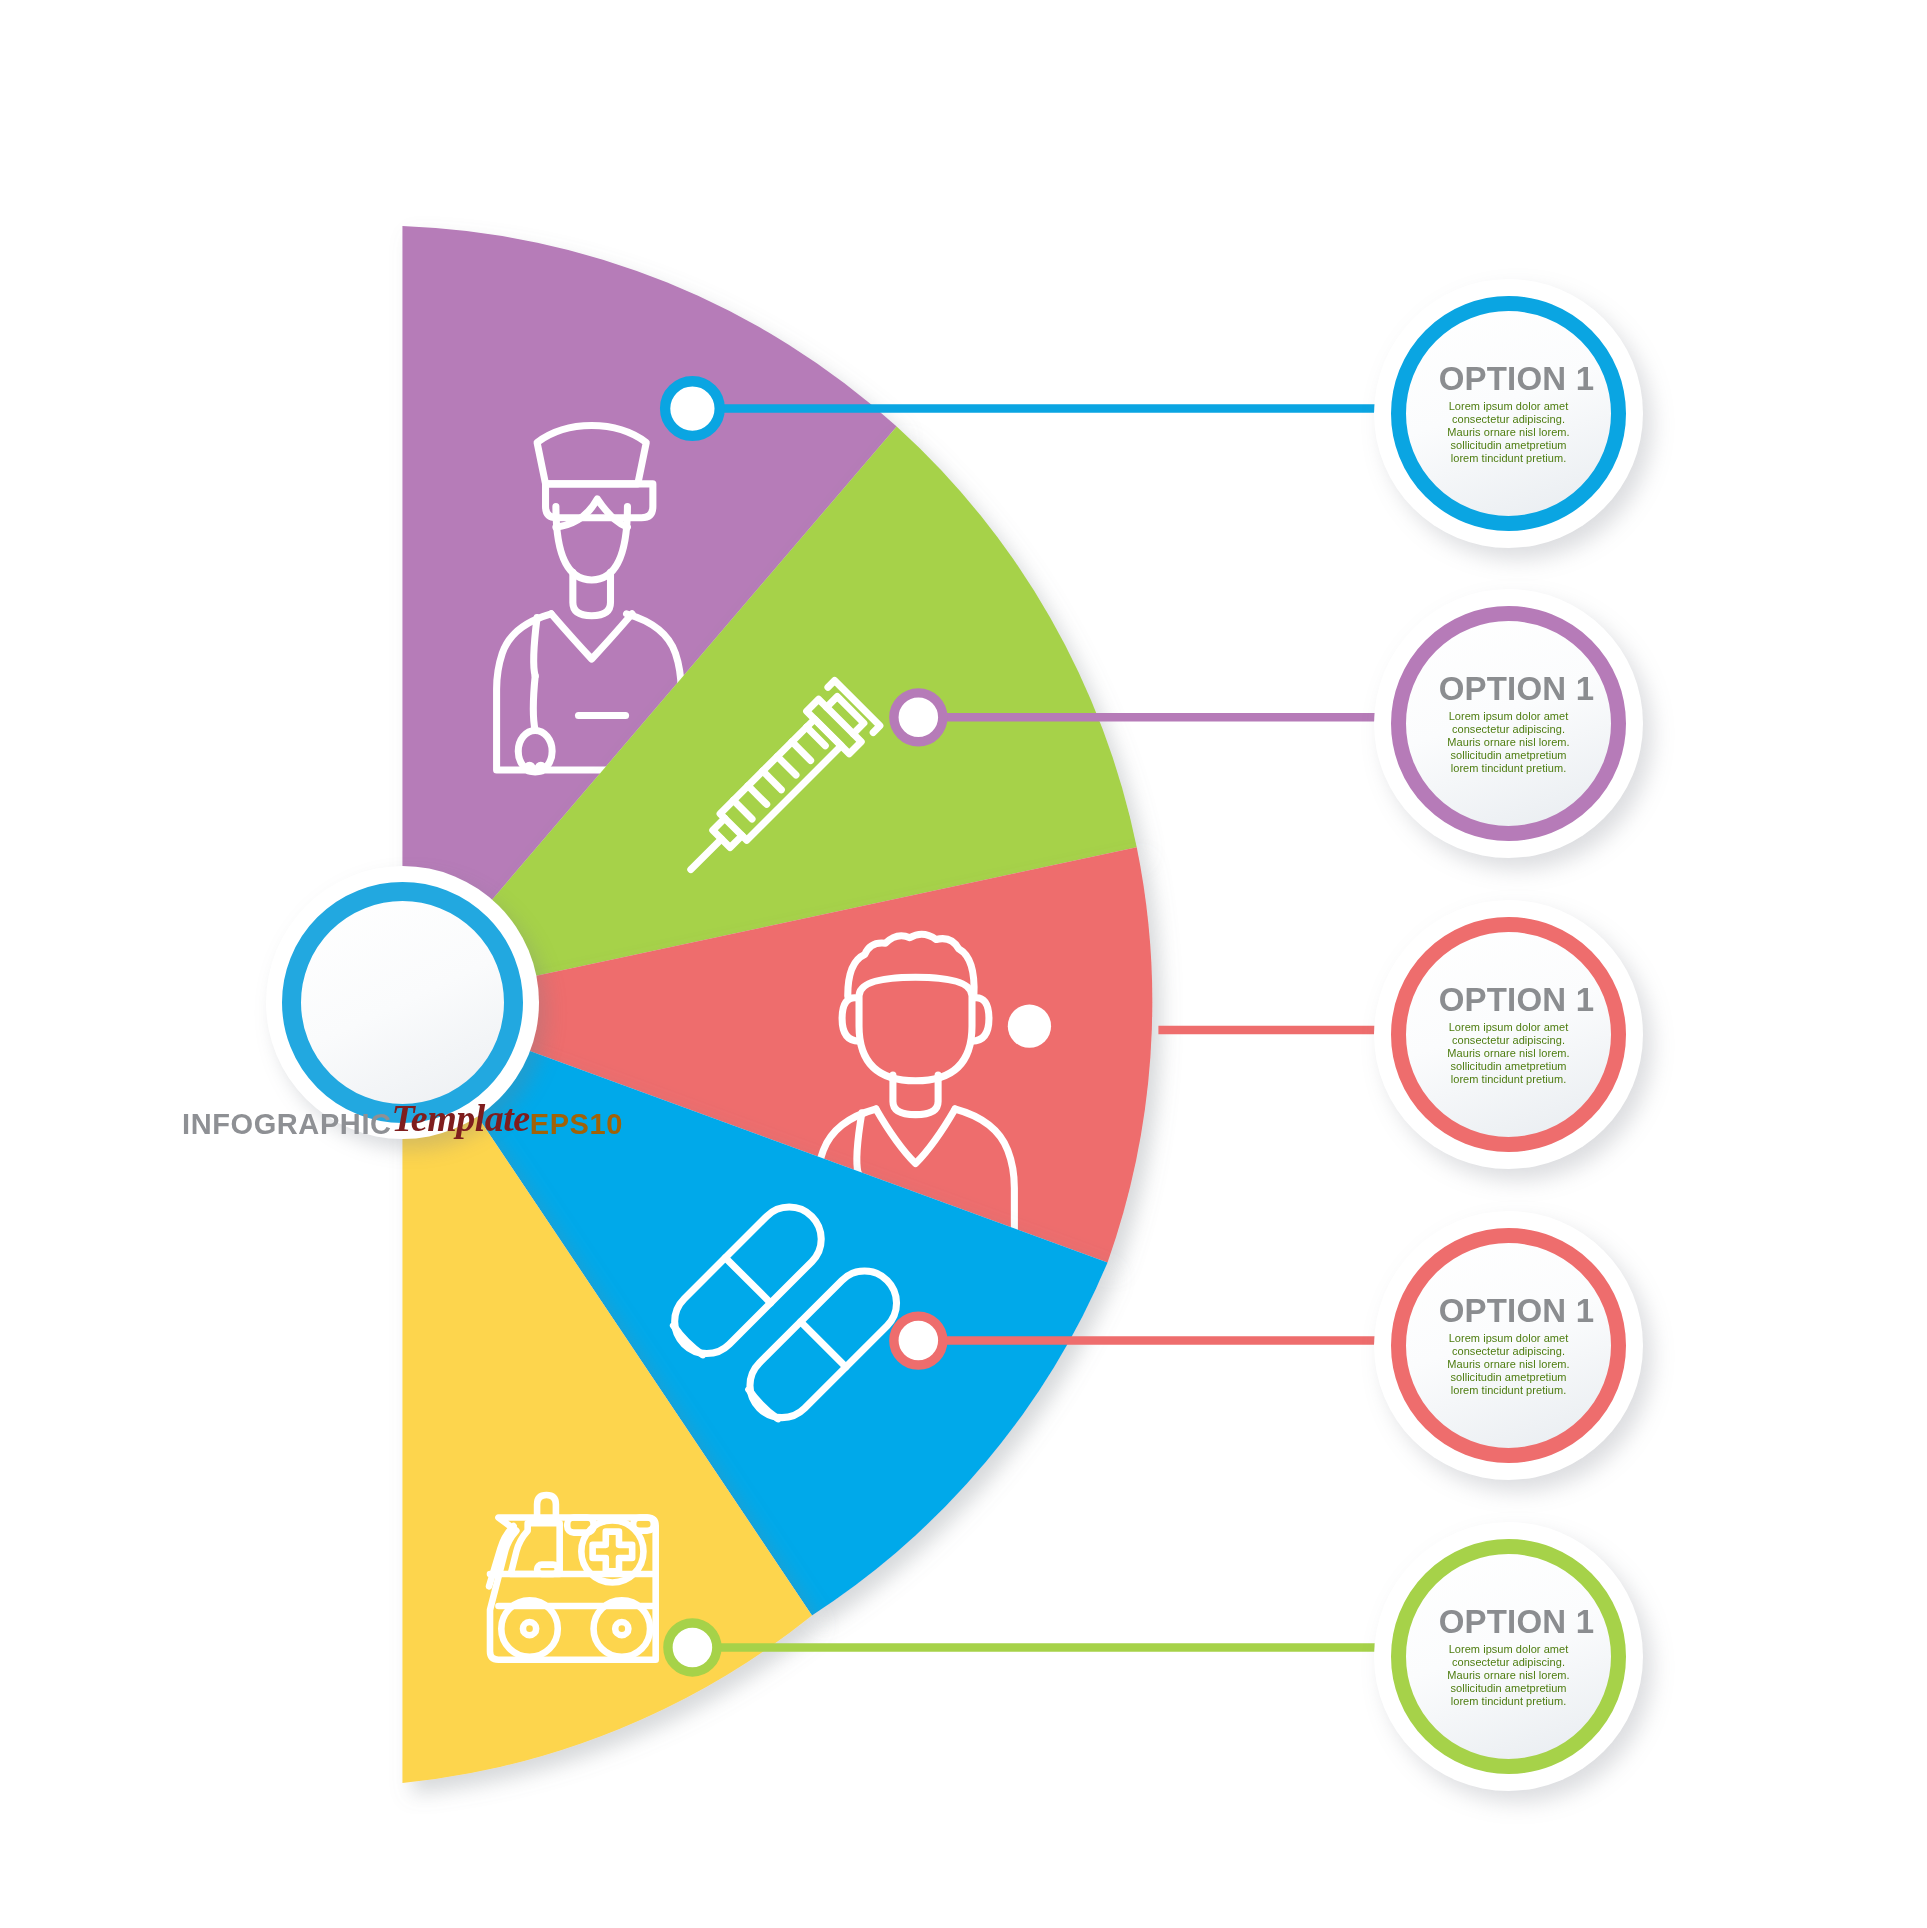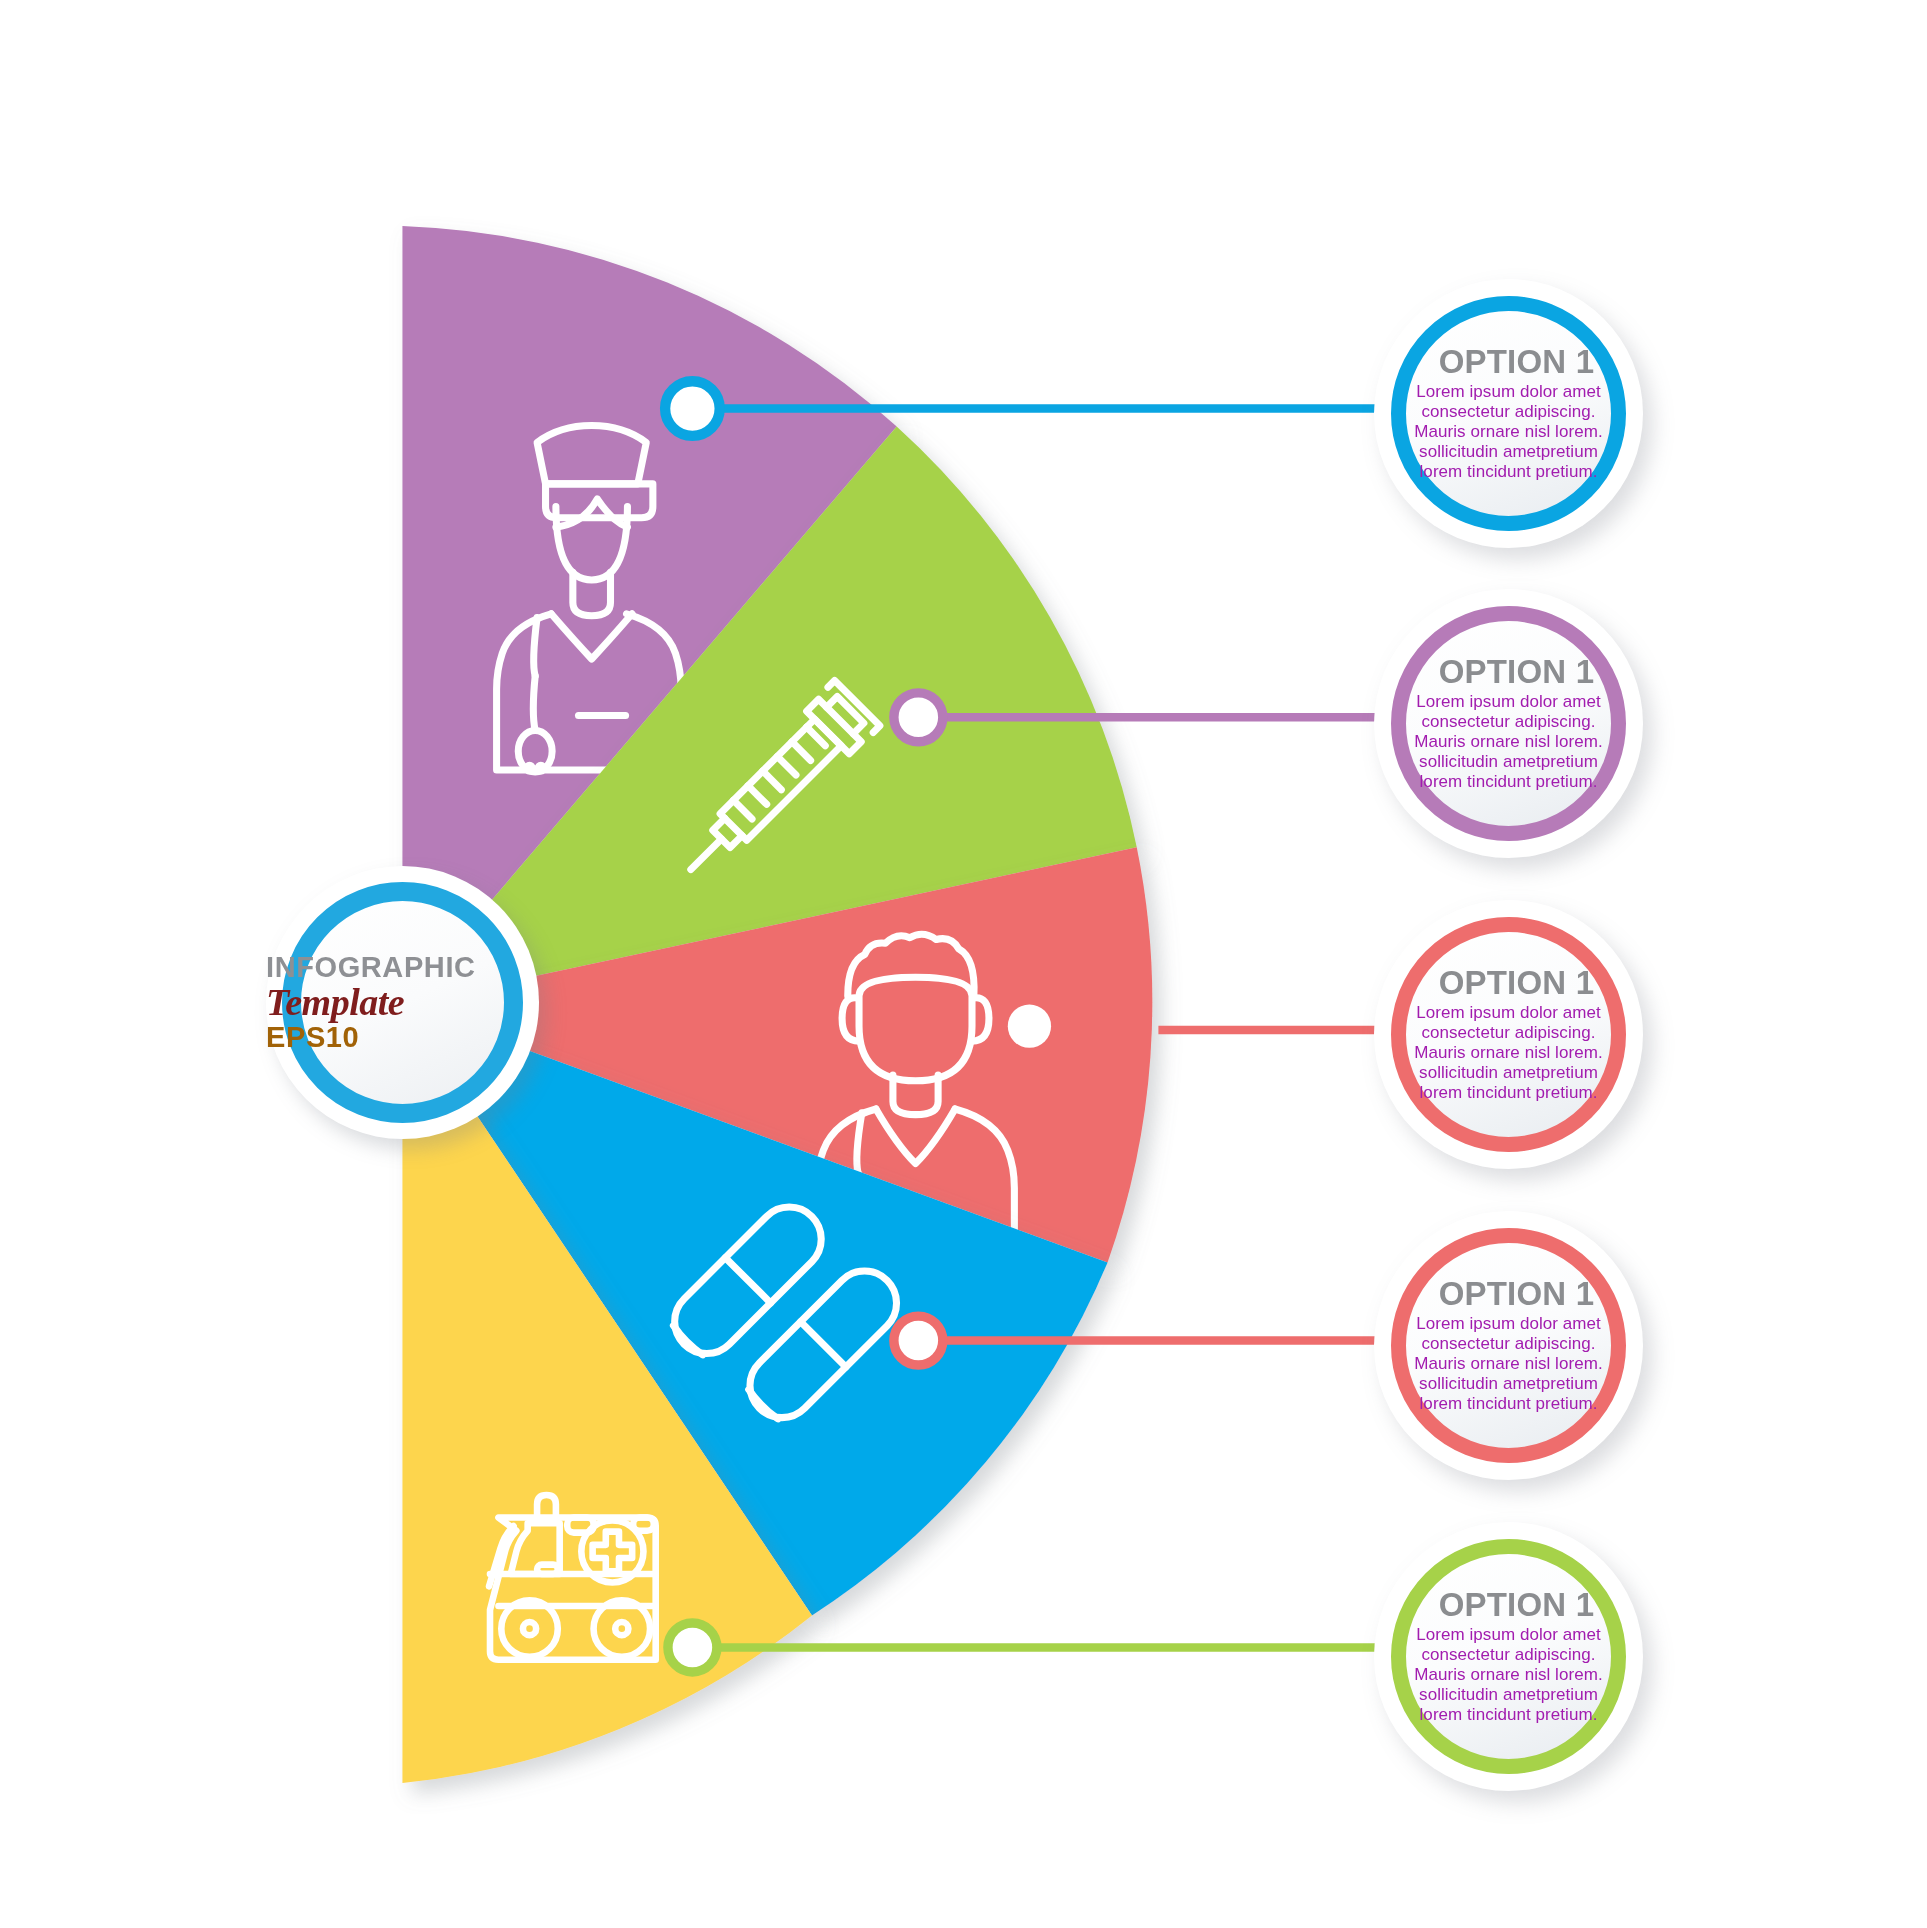--- a/index.html
+++ b/index.html
@@ -29,36 +29,36 @@
   .opt .inner{
     position:absolute;left:0;top:0;right:0;bottom:0;
     display:flex;flex-direction:column;align-items:center;justify-content:center;
     padding:0 24.5px;box-sizing:border-box;text-align:center;
   }
   .opt .otitle{
     font-size:33px;font-weight:700;color:#8b8d90;letter-spacing:0.2px;
     line-height:1.0;margin-bottom:4.7px;margin-left:16px;
   }
   .opt .obody{
-    font-size:17px;color:#a21caf;line-height:1.18;letter-spacing:0.05px;
+    font-size:11px;color:#4d7c0f;line-height:1.18;letter-spacing:0.05px;
   }
 
   
   .center-badge{
     position:absolute;left:266px;top:866px;width:273px;height:273px;border-radius:50%;
     background:#ffffff;box-shadow:8.5px 10.4px 19px rgba(120,125,135,.28);
   }
   .center-badge .cring{
     position:absolute;left:16px;top:16px;width:241px;height:241px;border-radius:50%;
     box-sizing:border-box;border:19px solid #22a8e0;
     background:linear-gradient(155deg,#ffffff 0%,#fafbfc 50%,#eceff2 100%);
   }
   .center-badge .cinner{
     position:absolute;left:0;top:0;right:0;bottom:0;
-    display:flex;flex-direction:column;align-items:flex-start;justify-content:center;
+    display:flex;flex-direction:row;align-items:flex-end;justify-content:center;
   }
   .c1{font-size:29px;font-weight:700;color:#8e9094;letter-spacing:0.6px;line-height:1;}
   .c2{font-family:Liberation Serif, serif;font-style:italic;font-weight:700;
       font-size:38px;color:#7f1d1d;line-height:1.02;margin:0.9px 0 0.9px;letter-spacing:-0.5px;}
   .c3{font-size:29px;font-weight:700;color:#a16207;letter-spacing:0.6px;line-height:1;}
 </style>
 </head>
 <body>
 
 <div class="stage">

